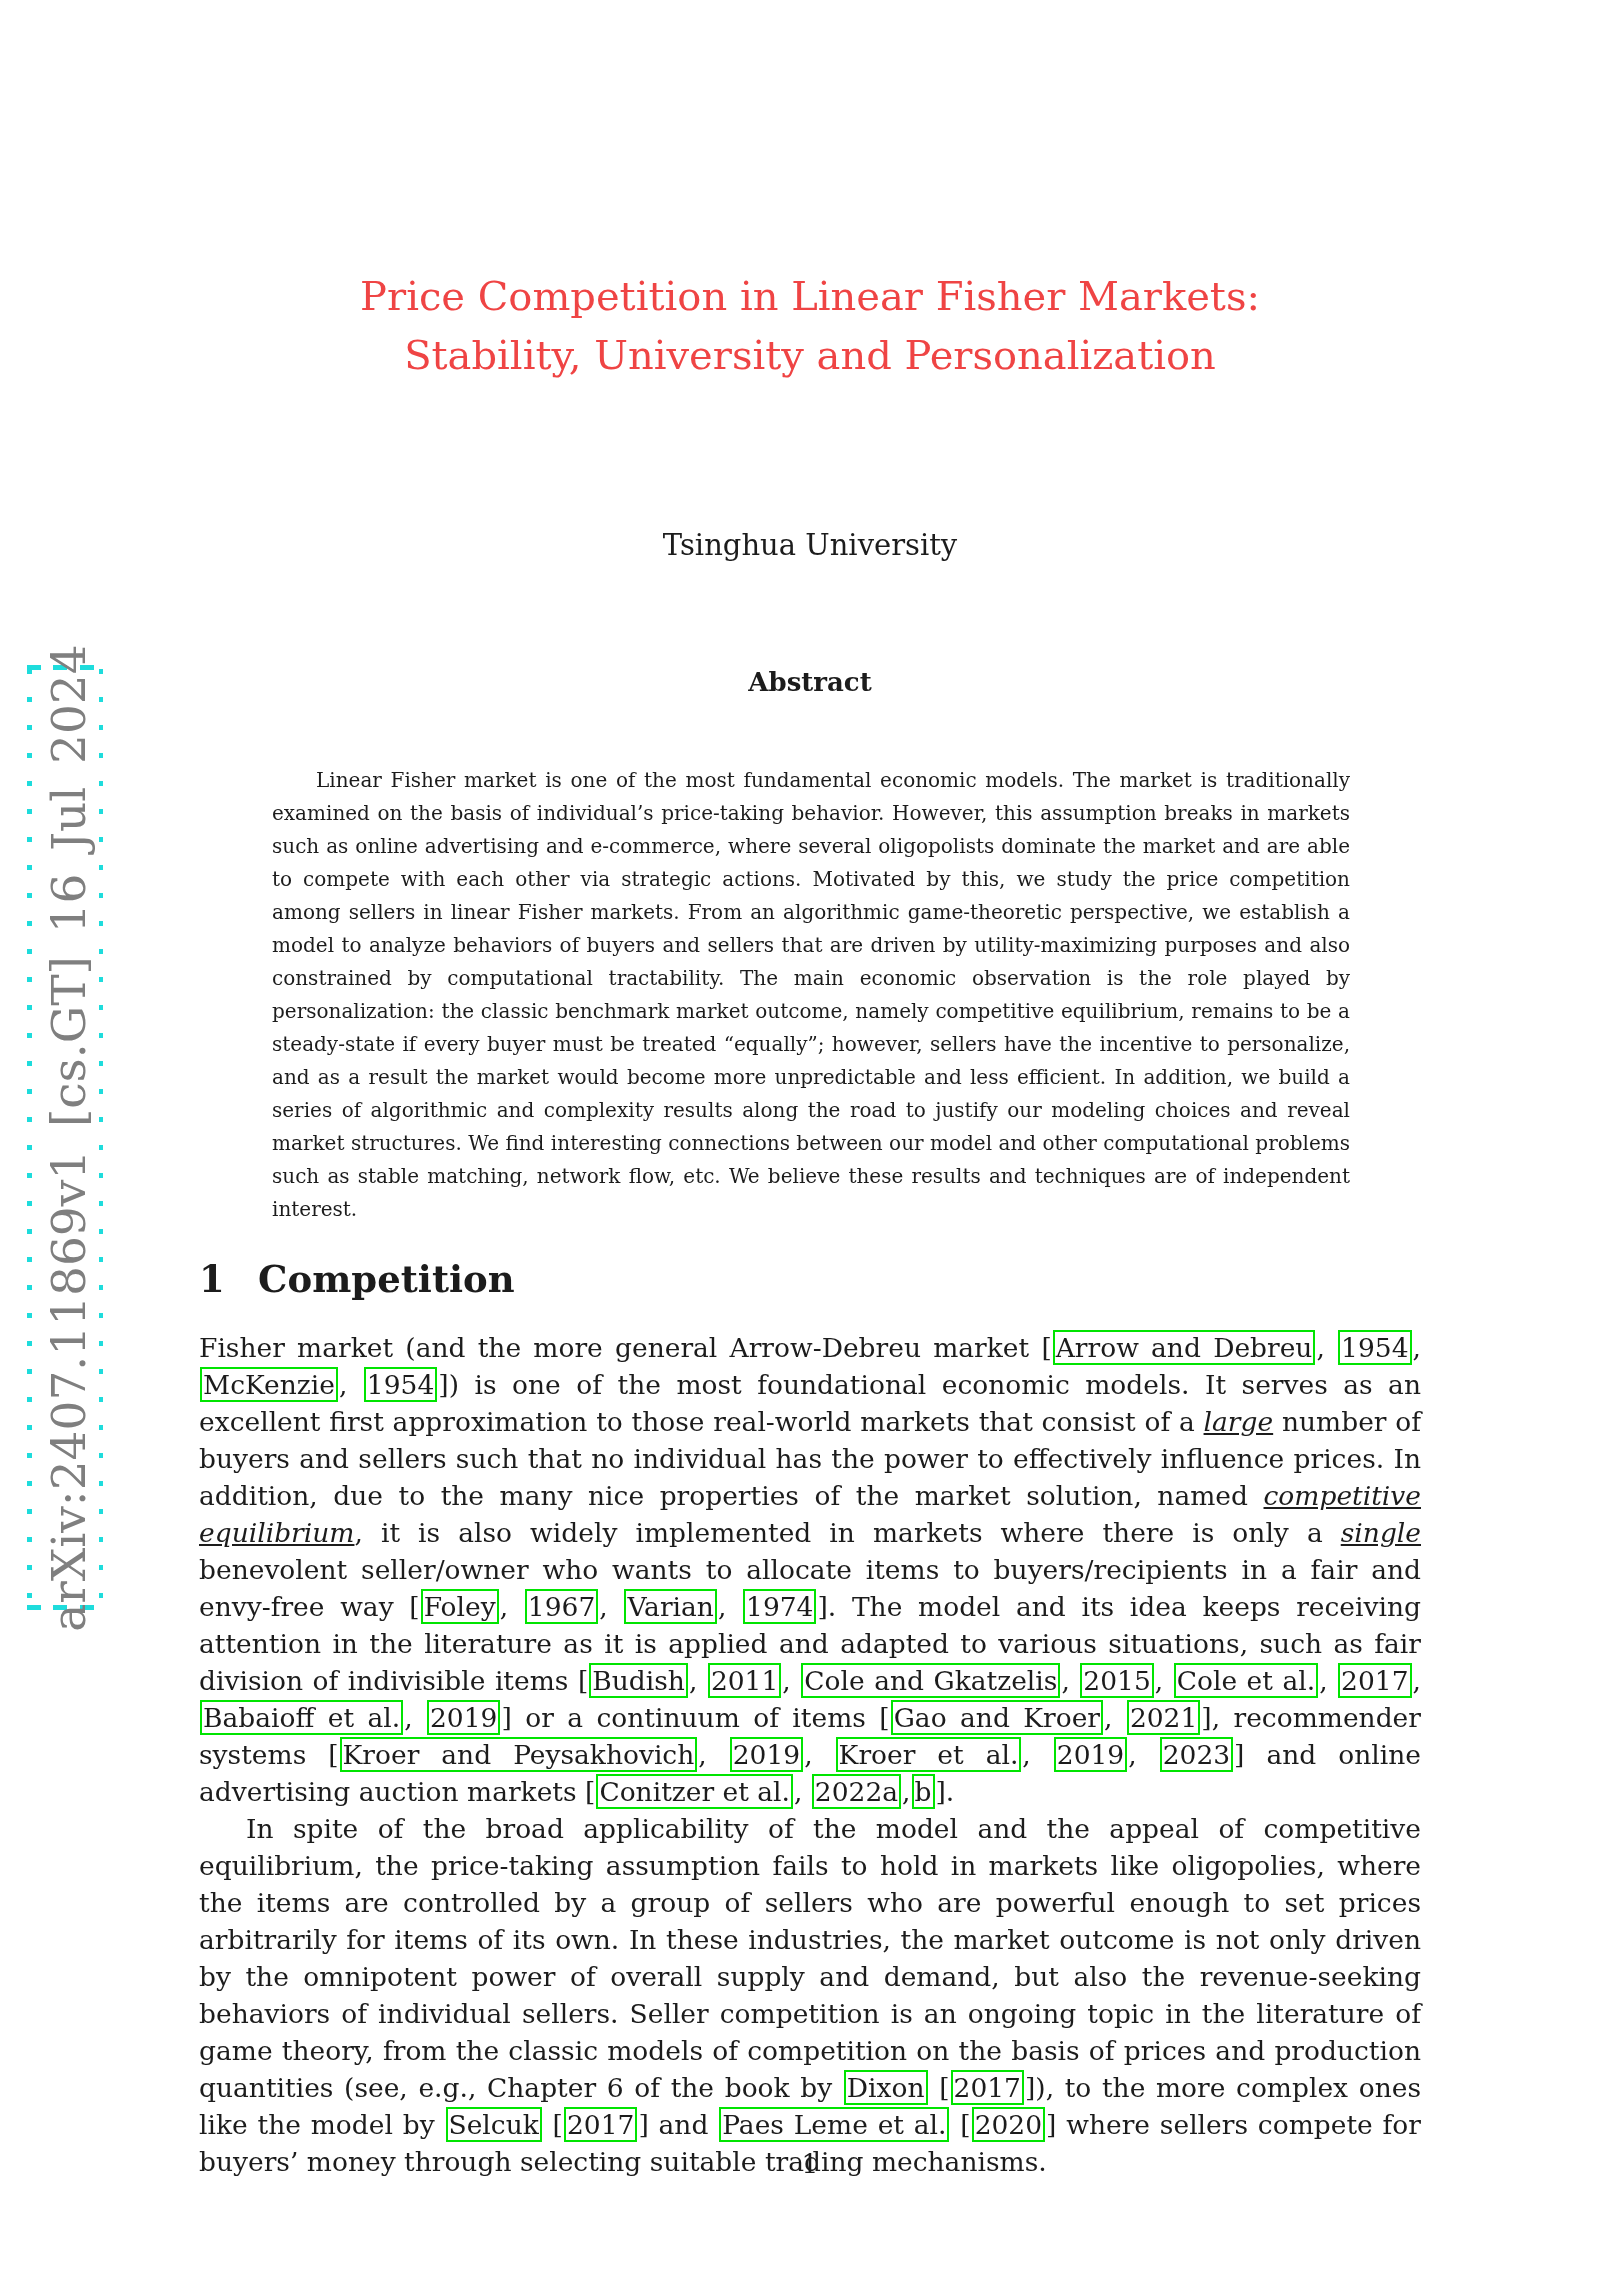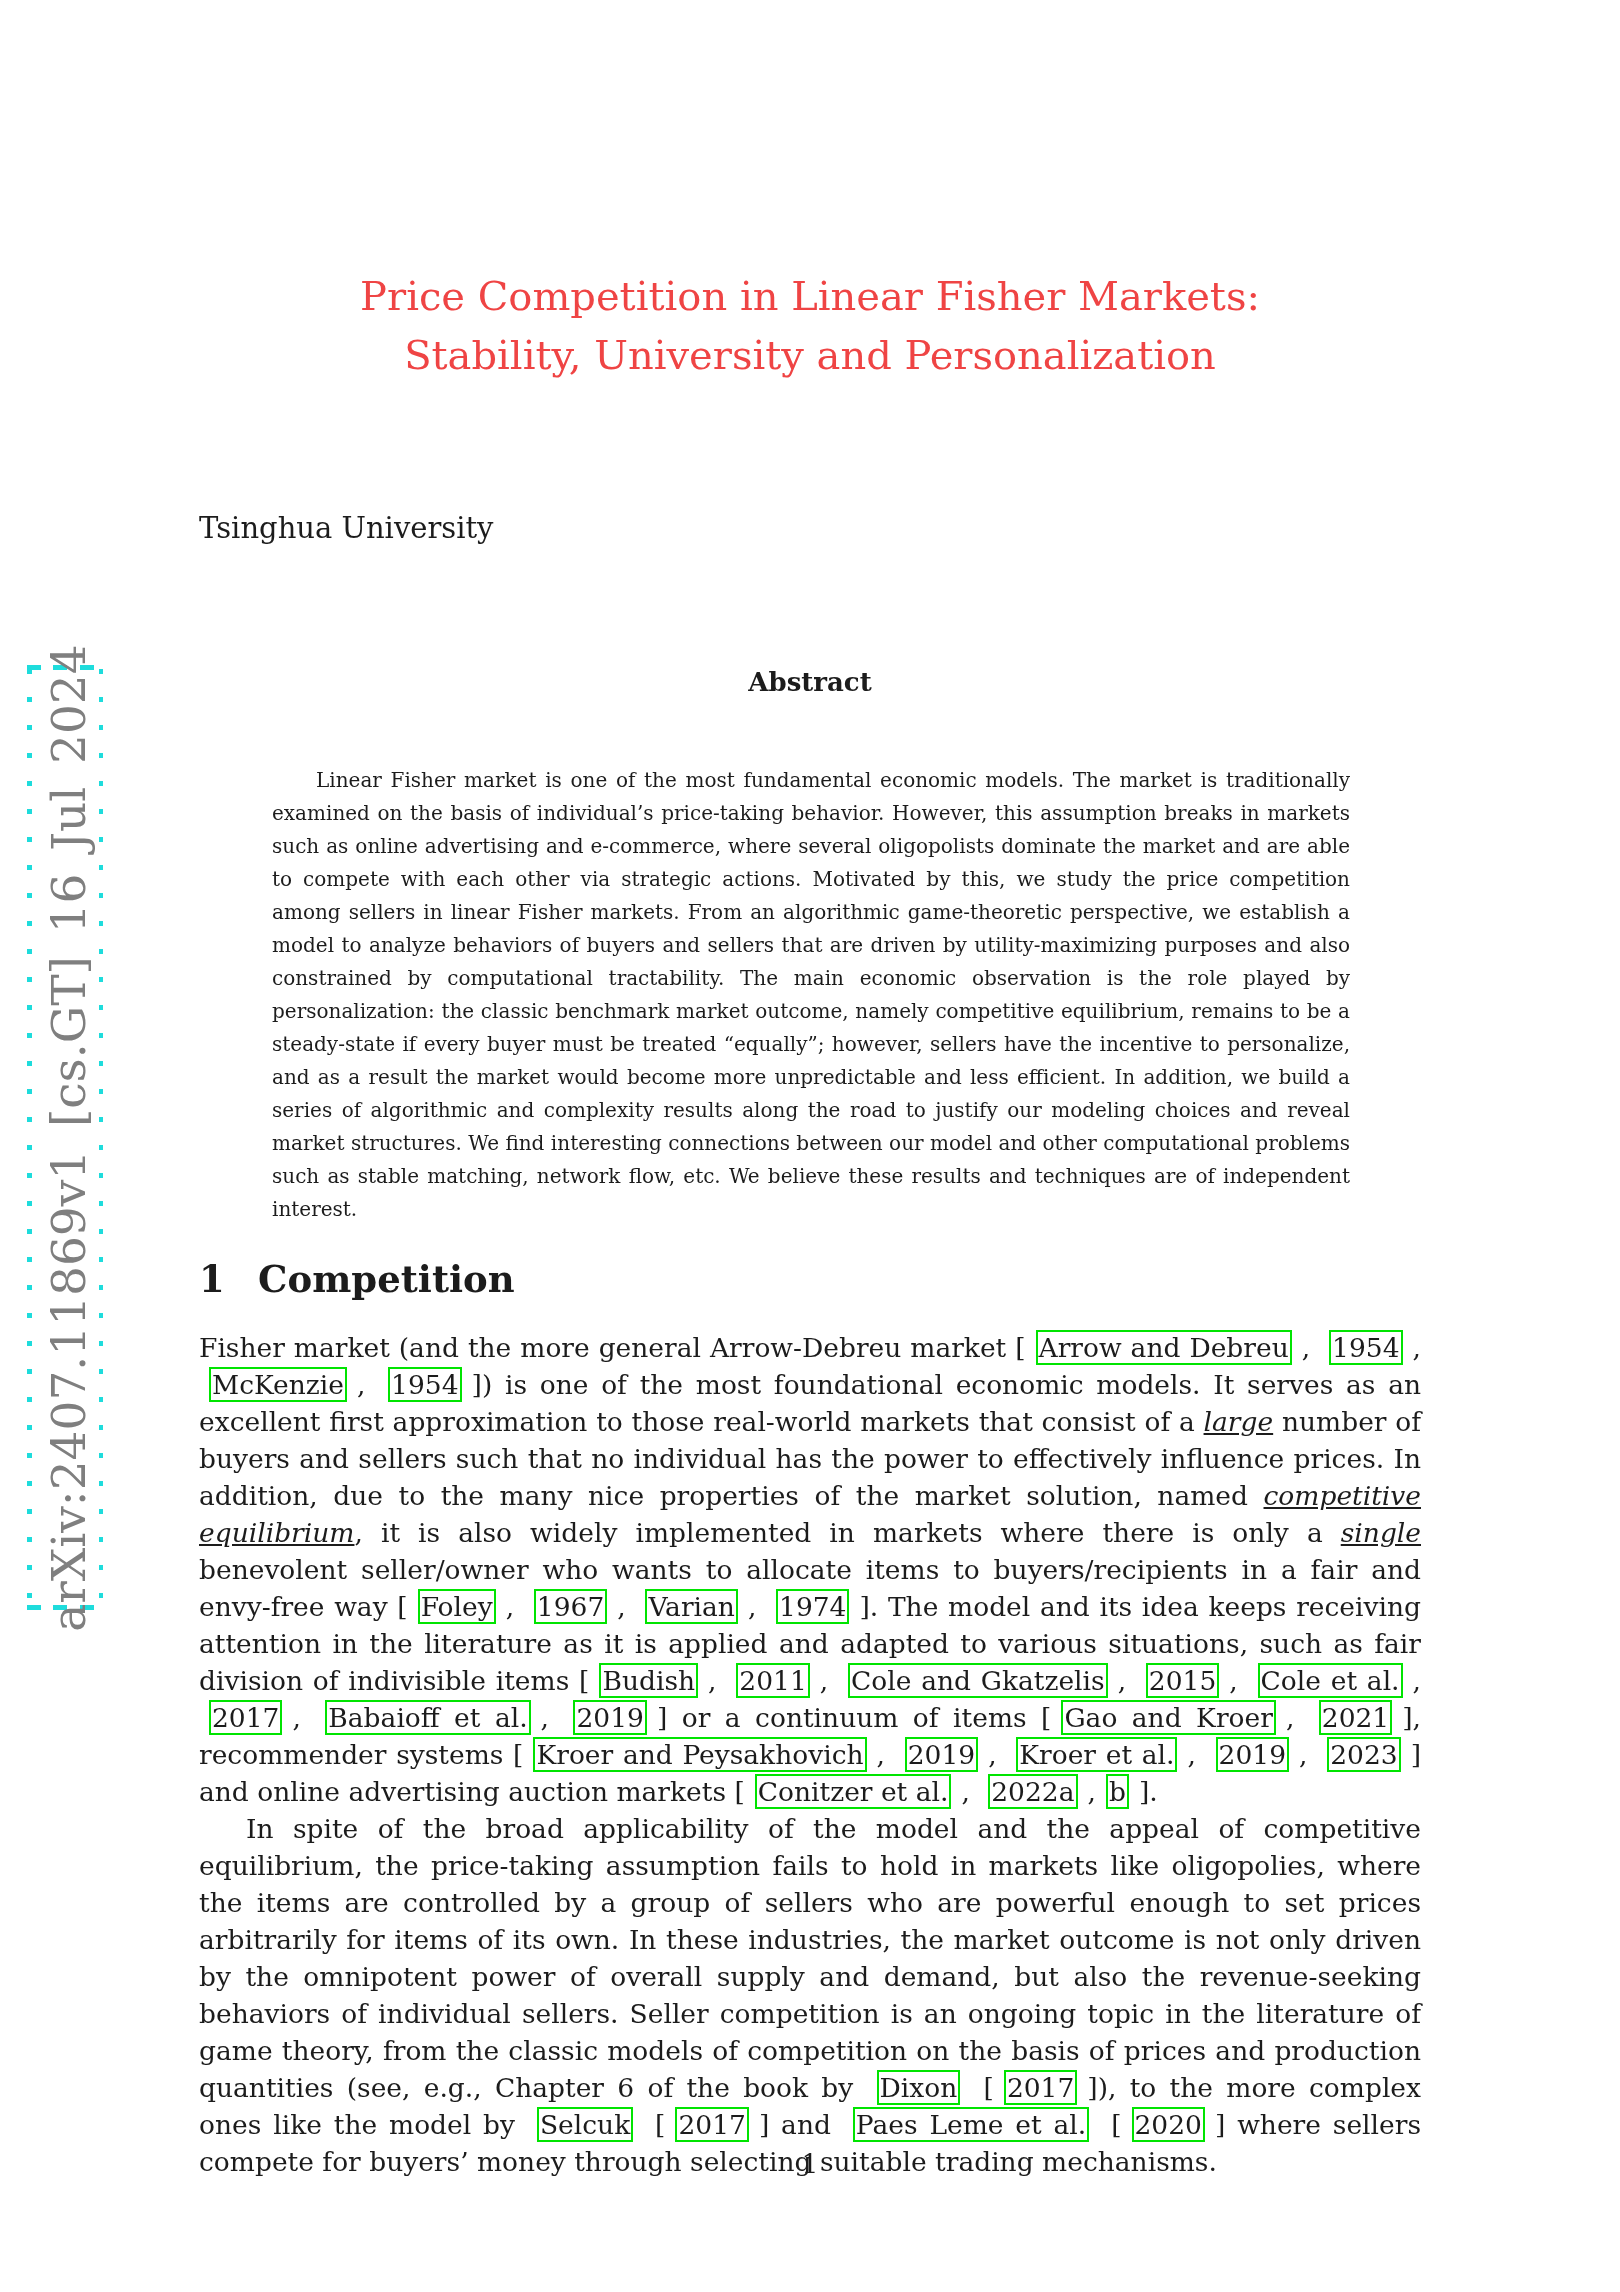--- a/index.html
+++ b/index.html
@@ -20,22 +20,22 @@
   }
   .title{
     position:absolute;top:267px;left:199px;width:1222px;
     font-size:40px;line-height:59px;text-align:center;color:#ef4444;
   }
   .authors{
     position:absolute;top:461px;left:199px;width:1222px;
     font-size:29px;text-align:center;
   }
   .affiliation{
-    position:absolute;top:511px;left:199px;width:1222px;
-    font-size:29px;text-align:left;
+    position:absolute;top:528px;left:199px;width:1222px;
+    font-size:29px;text-align:center;
   }
   .abstract-head{
     position:absolute;top:667px;left:199px;width:1222px;
     font-size:26px;font-weight:bold;text-align:center;
   }
   .abstract-body{
     position:absolute;top:764px;left:272px;width:1078px;
     font-size:20px;line-height:33px;text-align:justify;
     text-indent:44px;
   }
@@ -46,21 +46,21 @@
   .section-head .sec-num{margin-right:0.9em;}
   .body-col{
     position:absolute;top:1329px;left:199px;width:1222px;
     font-size:26.5px;line-height:37px;text-align:justify;
   }
   .para{margin:0;padding:0;}
   .para.indent{text-indent:47px;}
   .cite{
     border:2px solid var(--cite-green);
     padding:0 1px;
-    margin:0 10px;
+    margin:0 1px;
     line-height:1;
     display:inline;
   }
   .em{font-style:italic;text-decoration:underline;}
   .page-number{
     position:absolute;top:2148px;left:199px;width:1222px;
     font-size:26.5px;text-align:center;
   }
   
   .stamp-box{

